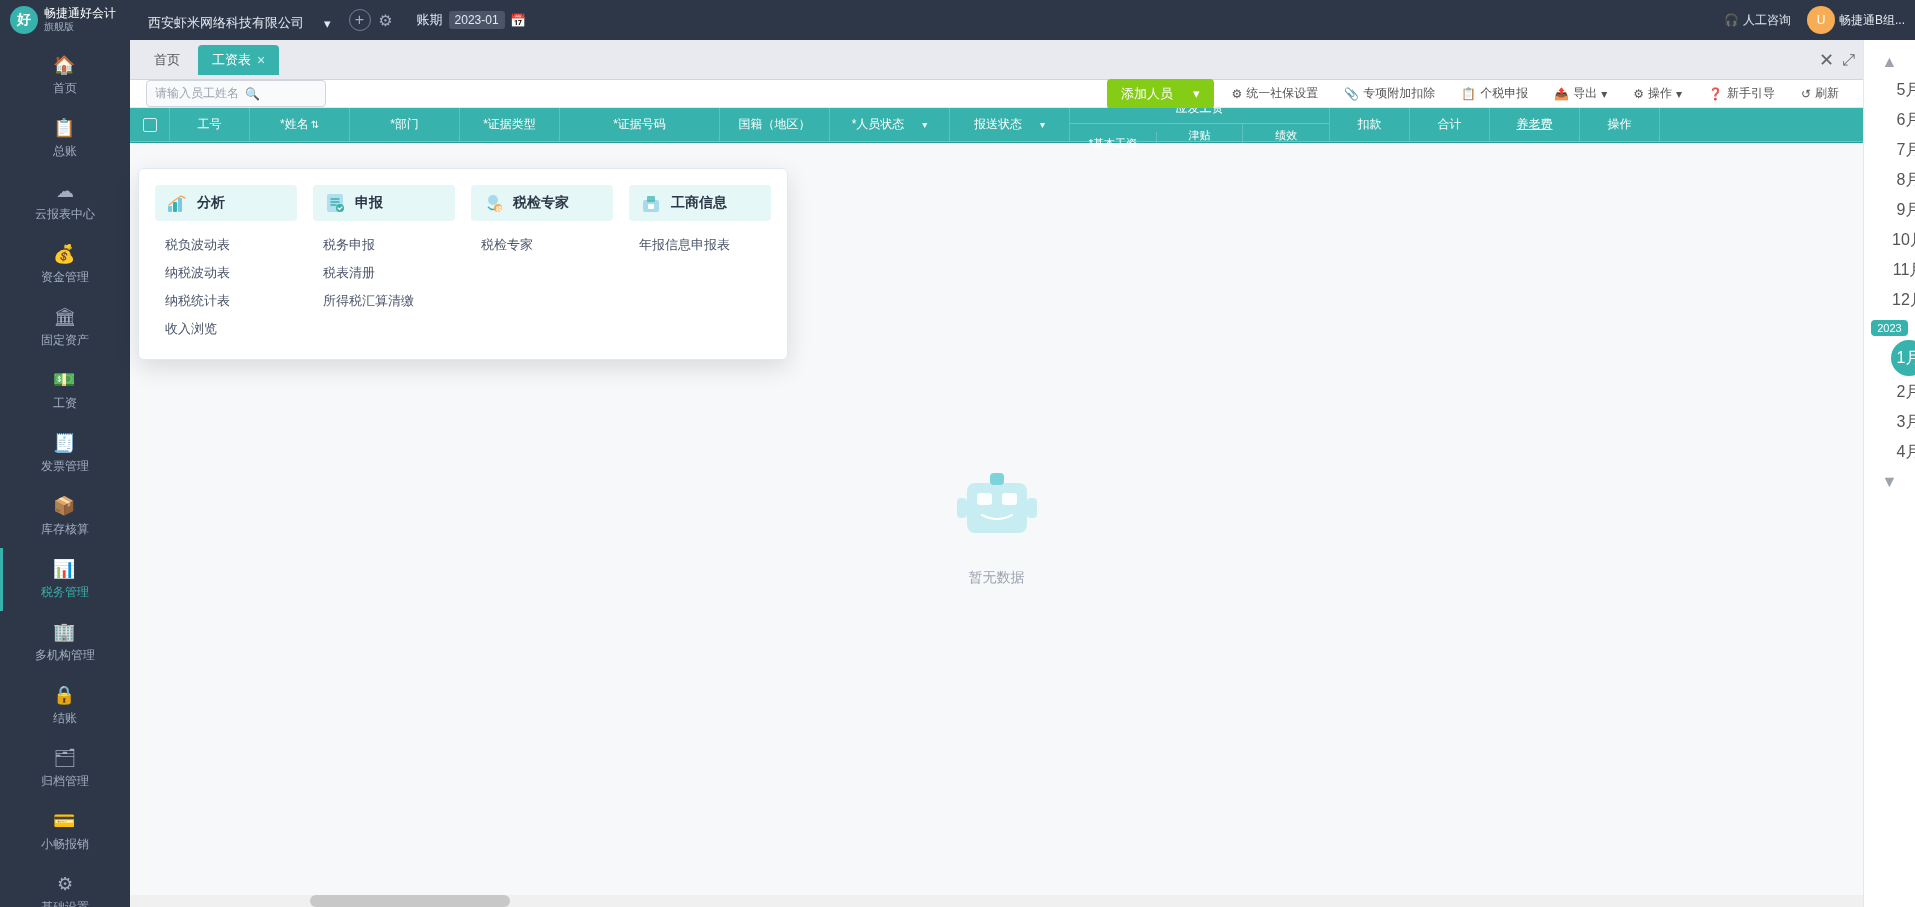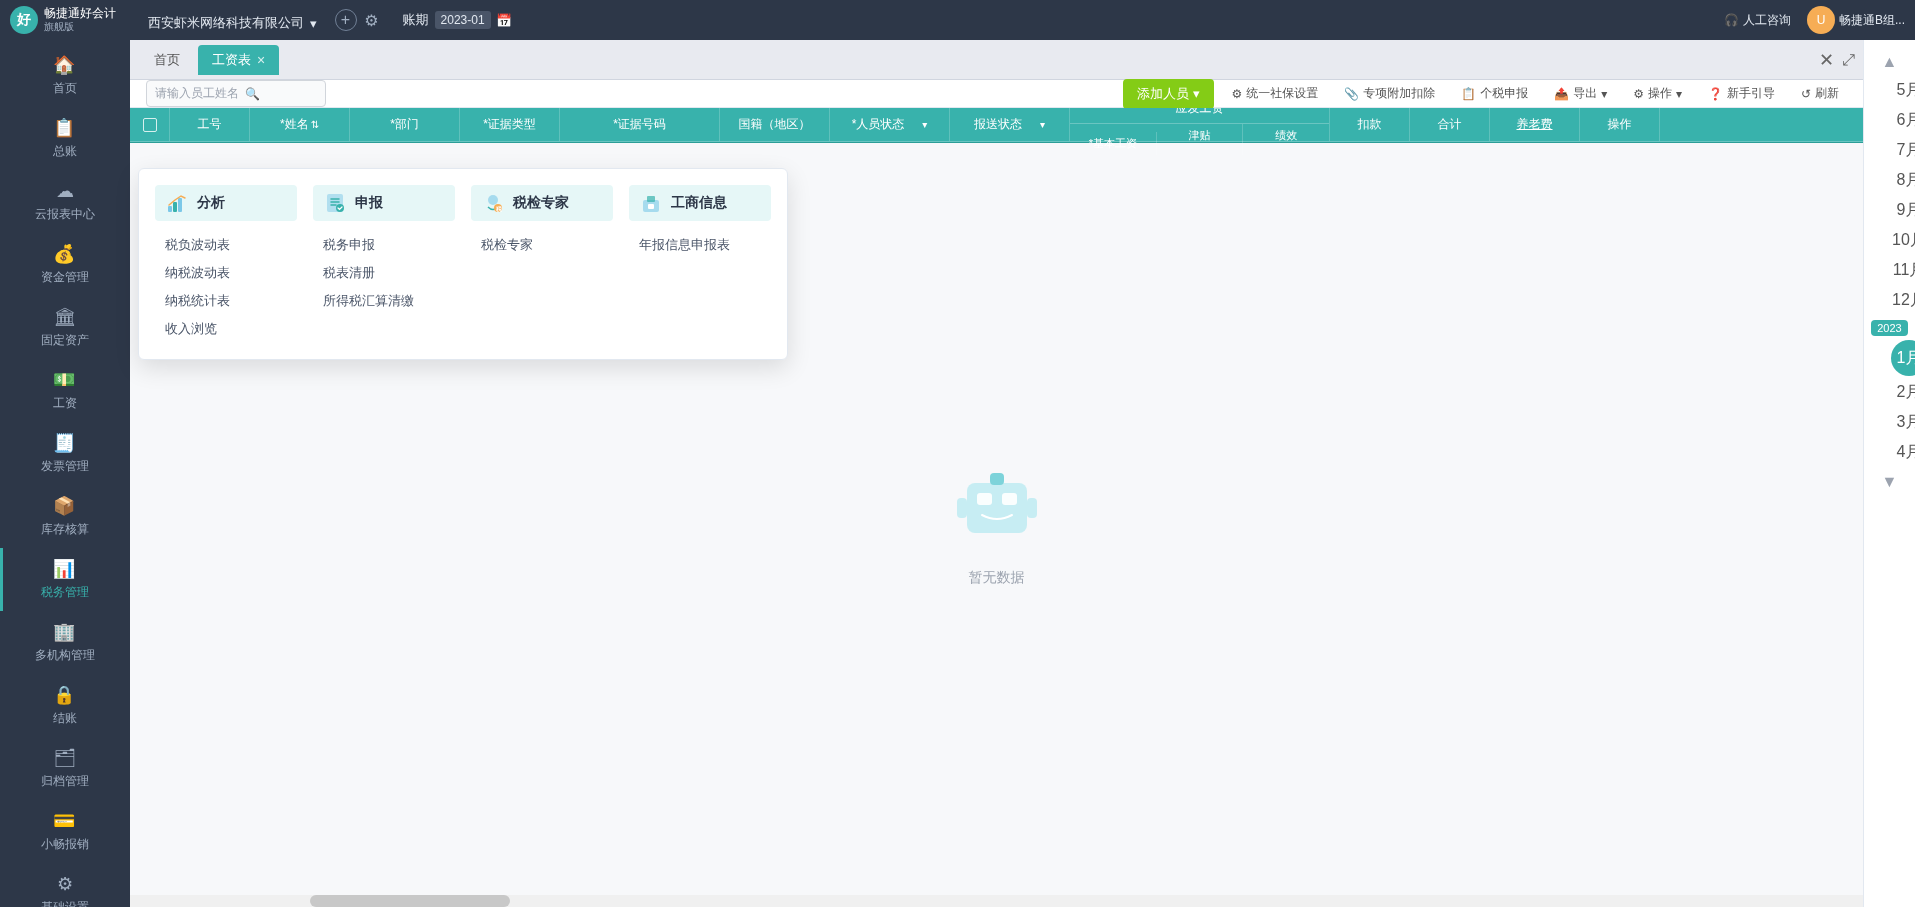--- a/index.html
+++ b/index.html
@@ -26,21 +26,21 @@
     .logo-icon {
       width: 28px; height: 28px;
       background: #38b2ac;
       border-radius: 50%;
       display: flex; align-items: center; justify-content: center;
       font-size: 14px; color: white; font-weight: bold;
     }
     .logo-text { font-size: 12px; line-height: 1.2; }
     .logo-sub { font-size: 10px; color: #a0aec0; }
     .company-selector {
-      display: flex; align-items: center; gap: 6px;
+      display: flex; align-items: center; gap: 20px;
       font-size: 13px; color: #e2e8f0; cursor: pointer;
       padding: 4px 8px;
       margin-top: 6px;
     }
     .header-actions {
       margin-left: auto;
       display: flex; align-items: center; gap: 16px;
     }
     .header-btn {
       display: flex; align-items: center; gap: 4px;
@@ -168,21 +168,21 @@
       font-size: 12px; color: #9ca3af;
     }
     .btn-green {
       background: #84cc16;
       color: white;
       border: none;
       border-radius: 4px;
       padding: 6px 14px;
       font-size: 13px;
       cursor: pointer;
-      display: flex; align-items: center; gap: 4px;
+      display: flex; align-items: center; gap: 20px;
       white-space: nowrap;
     }
     .toolbar-action {
       display: flex; align-items: center; gap: 4px;
       font-size: 12px; color: #555; cursor: pointer;
       padding: 4px 8px;
       white-space: nowrap;
     }
     .toolbar-spacer { flex: 1; }
 

